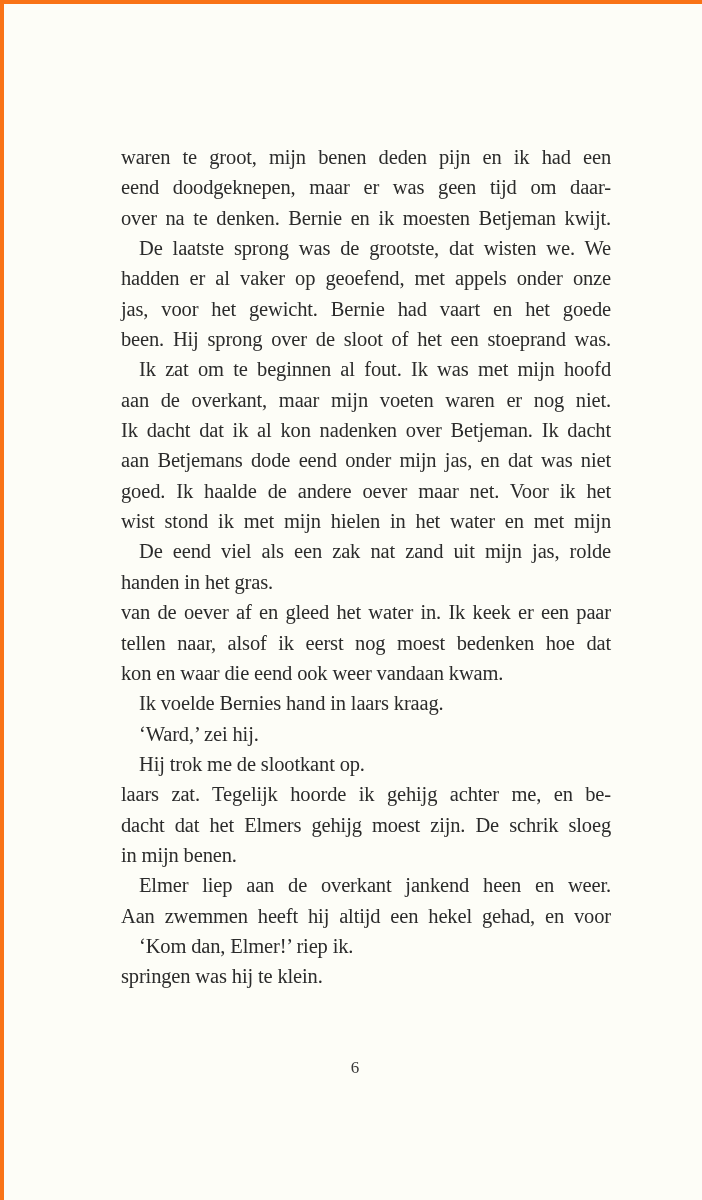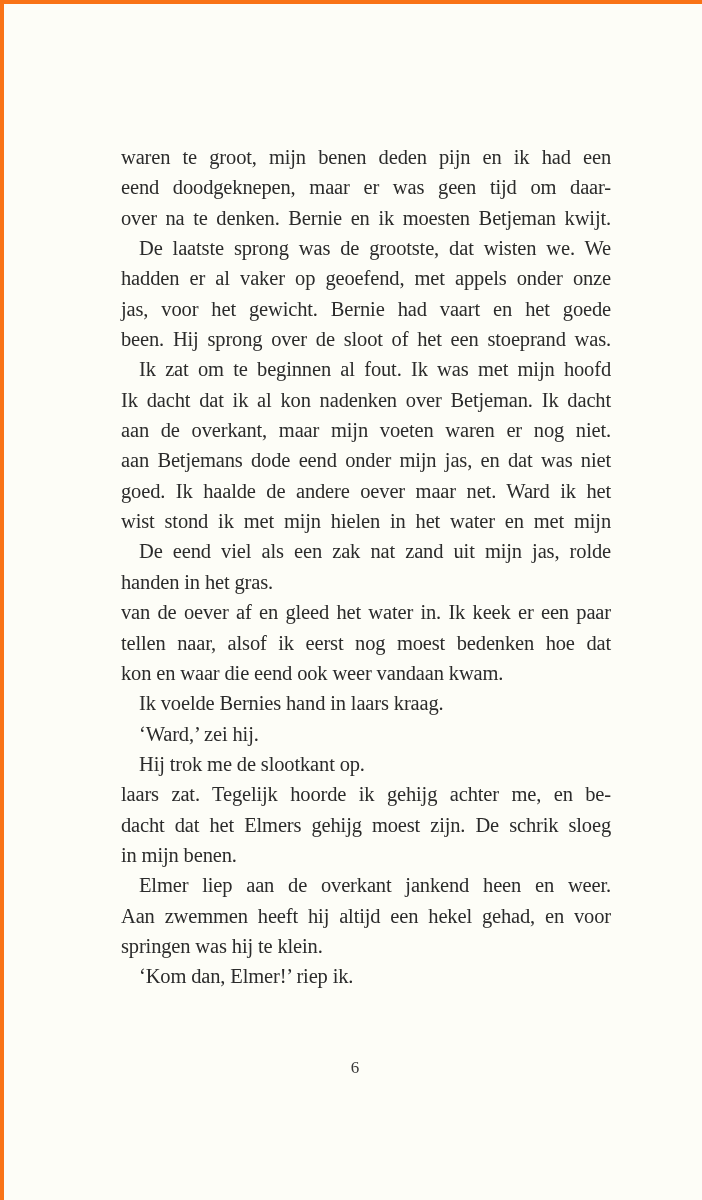--- a/index.html
+++ b/index.html
@@ -63,35 +63,35 @@
 <div class="page">
   <div class="text-block" id="text-block">
       <span class="line justify">waren te groot, mijn benen deden pijn en ik had een</span>
       <span class="line justify">eend doodgeknepen, maar er was geen tijd om daar-</span>
       <span class="line justify">over na te denken. Bernie en ik moesten Betjeman kwijt.</span>
       <span class="line justify indent">De laatste sprong was de grootste, dat wisten we. We</span>
       <span class="line justify">hadden er al vaker op geoefend, met appels onder onze</span>
       <span class="line justify">jas, voor het gewicht. Bernie had vaart en het goede</span>
       <span class="line justify">been. Hij sprong over de sloot of het een stoeprand was.</span>
       <span class="line justify indent">Ik zat om te beginnen al fout. Ik was met mijn hoofd</span>
+      <span class="line justify">aan de overkant, maar mijn voeten waren er nog niet.</span>
       <span class="line justify">Ik dacht dat ik al kon nadenken over Betjeman. Ik dacht</span>
-      <span class="line justify">aan de overkant, maar mijn voeten waren er nog niet.</span>
       <span class="line justify">aan Betjemans dode eend onder mijn jas, en dat was niet</span>
-      <span class="line justify">goed. Ik haalde de andere oever maar net. Ward ik het</span>
+      <span class="line justify">goed. Ik haalde de andere oever maar net. Voor ik het</span>
       <span class="line justify">wist stond ik met mijn hielen in het water en met mijn</span>
       <span class="line justify indent">De eend viel als een zak nat zand uit mijn jas, rolde</span>
       <span class="line">handen in het gras.</span>
       <span class="line justify">van de oever af en gleed het water in. Ik keek er een paar</span>
       <span class="line justify">tellen naar, alsof ik eerst nog moest bedenken hoe dat</span>
       <span class="line">kon en waar die eend ook weer vandaan kwam.</span>
       <span class="line indent">Ik voelde Bernies hand in laars kraag.</span>
       <span class="line indent">‘Ward,’ zei hij.</span>
       <span class="line indent">Hij trok me de slootkant op.</span>
       <span class="line justify">laars zat. Tegelijk hoorde ik gehijg achter me, en be-</span>
       <span class="line justify">dacht dat het Elmers gehijg moest zijn. De schrik sloeg</span>
       <span class="line">in mijn benen.</span>
       <span class="line justify indent">Elmer liep aan de overkant jankend heen en weer.</span>
       <span class="line justify">Aan zwemmen heeft hij altijd een hekel gehad, en voor</span>
+      <span class="line indent">‘Kom dan, Elmer!’ riep ik.</span>
       <span class="line">springen was hij te klein.</span>
-      <span class="line indent">‘Kom dan, Elmer!’ riep ik.</span>
     </div>
   <div class="page-number">6</div>
 </div>
 
 </body></html>

